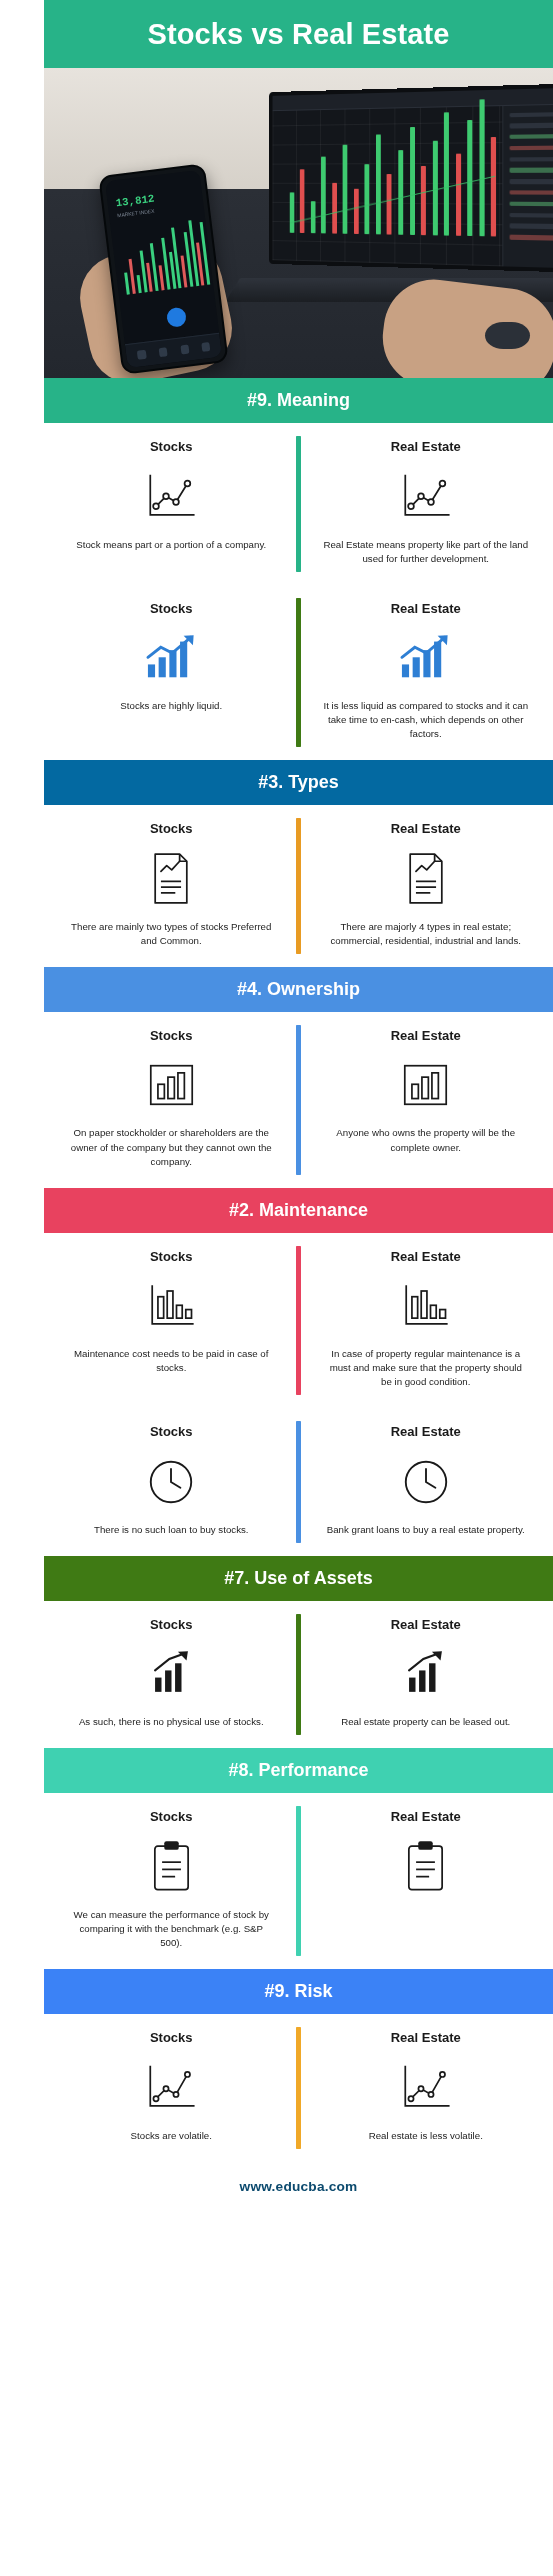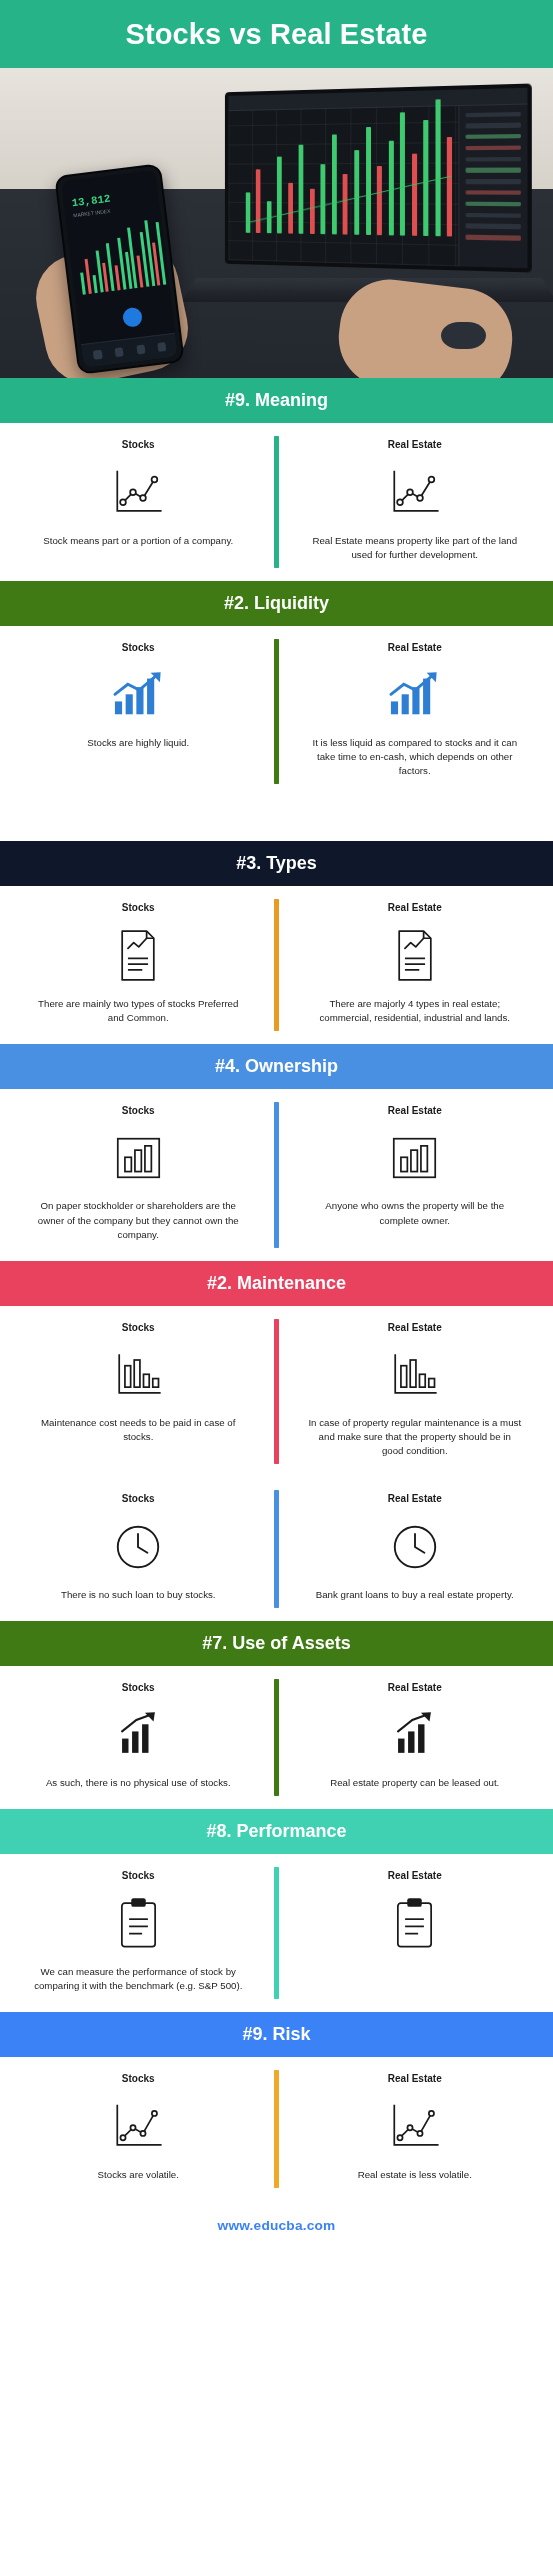--- a/index.html
+++ b/index.html
@@ -2,21 +2,21 @@
 <html style="font-size:11.5px"><head>
 <meta charset="utf-8">
 <style>
   * { box-sizing: border-box; margin: 0; padding: 0; }
   body {
     width: 553px;
     background: #ffffff;
     font-family: "Liberation Sans", sans-serif;
     color: #1a1a1a;
   }
-  .page { width: 553px; position: relative; }
+  .page { width: 553px; position: relative; padding-left: 44px; }
 
   
   .title-bar {
     background: #27b388;
     height: 68px;
     display: flex;
     align-items: center;
     justify-content: center;
   }
   .title-bar h1 {
@@ -139,21 +139,21 @@
   }
   .col {
     width: 50%;
     padding: 0 24.5px;
     text-align: center;
     display: flex;
     flex-direction: column;
     align-items: center;
   }
   .col h3 {
-    font-size: 10px;
+    font-size: 13px;
     font-weight: bold;
     margin-bottom: 11.5px;
   }
   .icon-wrap {
     height: 62px;
     display: flex; align-items: center; justify-content: center;
     margin-bottom: 10px;
   }
   .col p {
     font-size: 9.7px;
@@ -170,21 +170,21 @@
     border-radius: 0.7px;
   }
 
   
   .footer {
     height: 50px;
     display: flex; align-items: center; justify-content: center;
     background: #ffffff;
     font-size: 13.7px;
     font-weight: bold;
-    color: #3b82f6;
+    color: #0c4a6e;
     letter-spacing: 0.2px;
   }
   svg { display:block; }
 </style>
 </head>
 <body>
 
 <div class="page">
 
   <div class="title-bar">
@@ -307,23 +307,20 @@
               <circle cx="32" cy="34" r="4"></circle>
               <circle cx="46" cy="42" r="4"></circle>
               <circle cx="62" cy="16" r="4"></circle>
             </g>
           </svg>
       </div>
       <p>Real Estate means property like part of the land used for further development.</p>
     </div>
   </div>
 
-  <div class="band" style="background:#3f7a14;">
-    <span>#2. Liquidity</span>
-  </div>
   <div class="compare">
     <div class="divider" style="background:#3f7a14;"></div>
     <div class="col">
       <h3>Stocks</h3>
       <div class="icon-wrap">
         <svg width="59" height="50" viewBox="0 0 82 70">
           <g fill="#2e7fd4">
               <rect x="8" y="44" width="10" height="18"></rect>
               <rect x="23" y="34" width="10" height="28"></rect>
               <rect x="38" y="24" width="10" height="38"></rect>
@@ -346,21 +343,21 @@
               <rect x="53" y="12" width="10" height="50"></rect>
             </g>
           <path d="M8 34 L26 20 L42 28 L68 6" fill="none" stroke="#2e7fd4" stroke-width="4" stroke-linecap="round"></path>
           <path d="M58 4 L72 3 L71 17 Z" fill="#2e7fd4"></path>
         </svg>
       </div>
       <p>It is less liquid as compared to stocks and it can take time to en-cash, which depends on other factors.</p>
     </div>
   </div>
 
-  <div class="band" style="background:#0f172a;margin-top:44px;">
+  <div class="band" style="background:#0369a1;">
     <span>#3. Types</span>
   </div>
   <div class="compare">
     <div class="divider" style="background:#e89b23;"></div>
     <div class="col">
       <h3>Stocks</h3>
       <div class="icon-wrap">
         <svg width="46" height="55" viewBox="0 0 64 76">
             <g fill="none" stroke="#1a1a1a" stroke-width="2.4" stroke-linejoin="round">
               <path d="M10 4 H44 L54 14 V72 H10 Z"></path>

